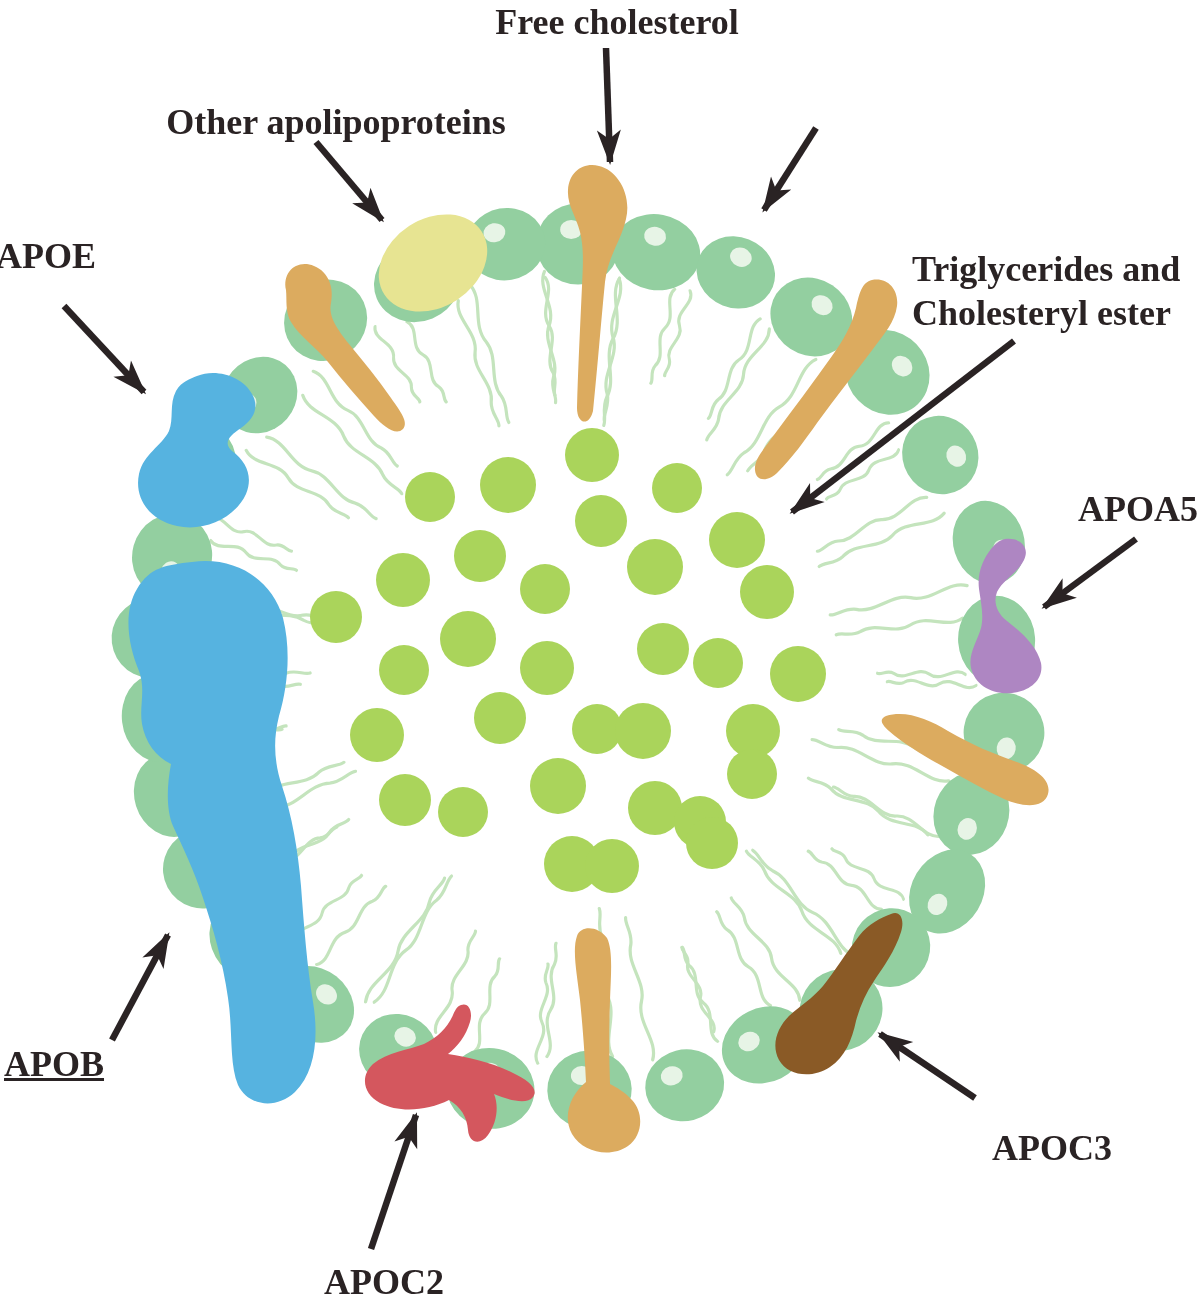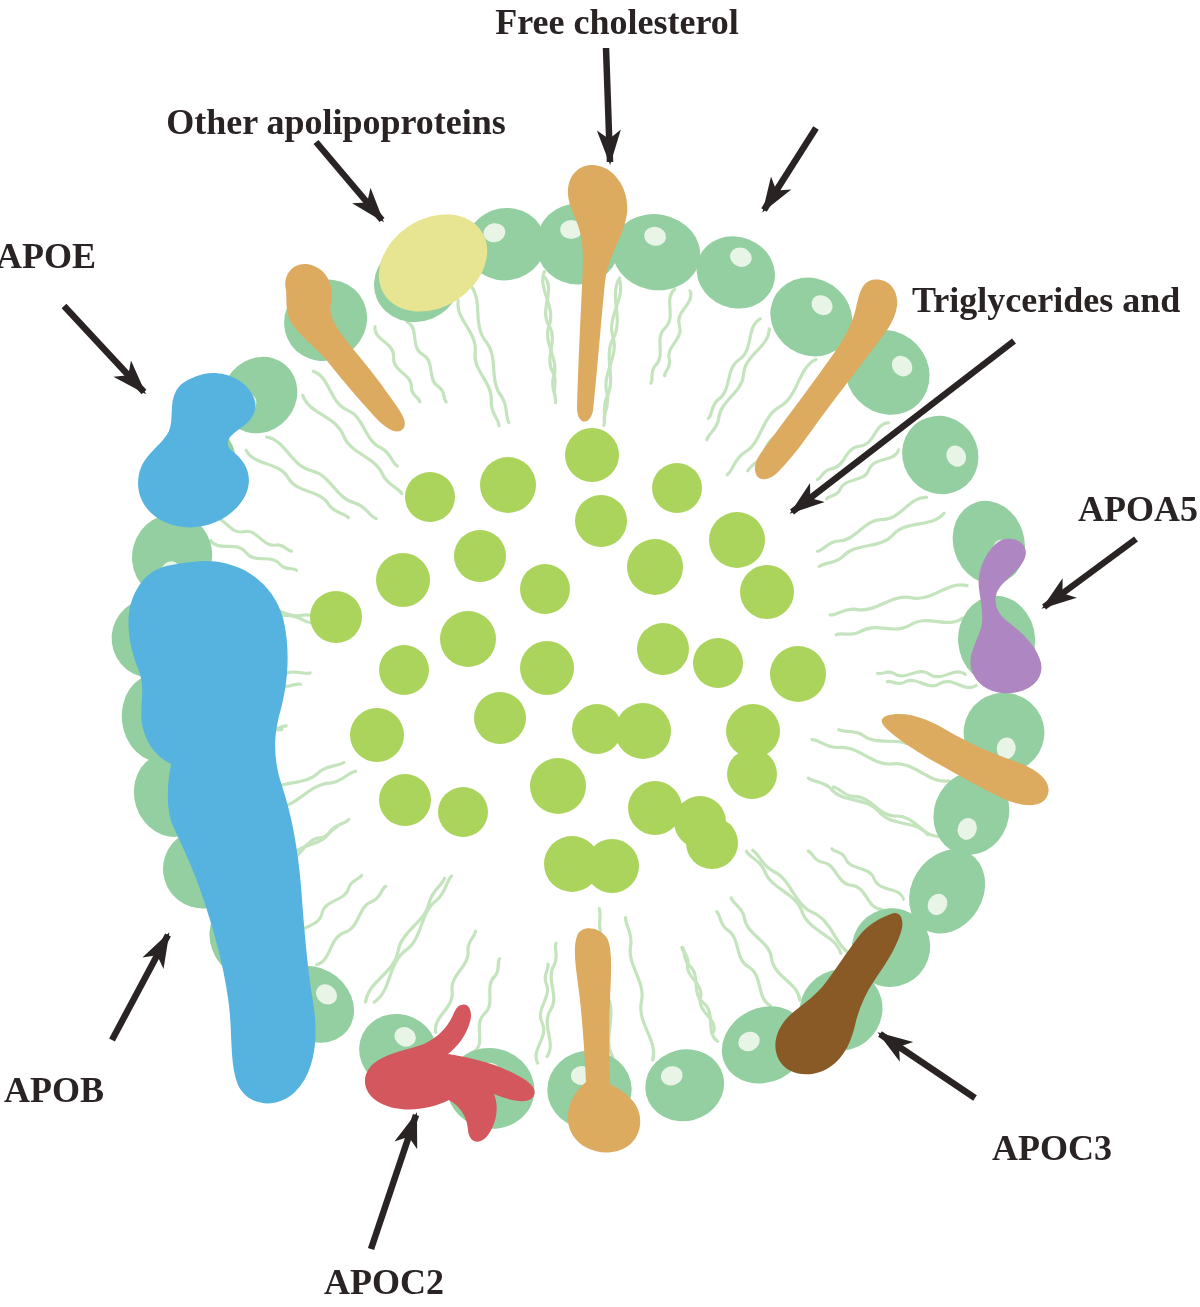--- a/index.html
+++ b/index.html
@@ -3,21 +3,21 @@
 <meta charset="utf-8">
 <style>
   html,body{margin:0;padding:0;}
   body{width:1200px;height:1307px;background:#ffffff;overflow:hidden;position:relative;
        font-family:"Liberation Serif","DejaVu Serif",serif;}
   .stage{position:absolute;left:0;top:0;width:1200px;height:1307px;}
   svg.diagram{position:absolute;left:0;top:0;}
   .lbl{position:absolute;font-weight:700;font-size:36px;line-height:40px;
        color:var(--c-text);white-space:nowrap;letter-spacing:0px;}
   .lbl.centered{transform:translateX(-50%);}
-  .lbl .line{display:block;line-height:44px;margin-top:31px;}
+  .lbl .line{display:block;line-height:44px;}
   .head{fill:var(--c-head);}
   .hl{fill:var(--c-hl);}
   .tail{stroke:var(--c-tail);stroke-width:3.2;fill:none;stroke-linecap:round;}
   .core{fill:var(--c-core);}
   .chol{fill:var(--c-chol);}
   .blueprot{fill:var(--c-blue);}
   .redprot{fill:var(--c-red);}
   .brownprot{fill:var(--c-brown);}
   .purpleprot{fill:var(--c-purple);}
   .yellowprot{fill:var(--c-yellow);}
@@ -224,18 +224,19 @@
       <line class="arrow" x1="371" y1="1249" x2="416" y2="1115"></line>
       <line class="arrow" x1="975" y1="1098" x2="880" y2="1034"></line>
     </g>
   </svg>
 
   <div class="lbl centered" style="left:617px;top:2px;">Free cholesterol</div>
   <div class="lbl centered" style="left:336px;top:102px;text-align:right;">Other apolipoproteins</div>
   <div class="lbl centered" style="left:46px;top:236px;">APOE</div>
   <div class="lbl" style="left:912px;top:247px;">
     <span class="line">Triglycerides and</span>
+    <span class="line">Cholesteryl ester</span>
   </div>
   <div class="lbl centered" style="left:1138px;top:489px;font-family:Liberation Serif, serif;">APOA5</div>
-  <div class="lbl centered" style="left:54px;top:1070px;">APOB</div>
+  <div class="lbl centered" style="left:54px;top:1044px;text-decoration:underline;">APOB</div>
   <div class="lbl centered" style="left:384px;top:1262px;">APOC2</div>
   <div class="lbl centered" style="left:1052px;top:1128px;">APOC3</div>
 </div>
 
 </body></html>

